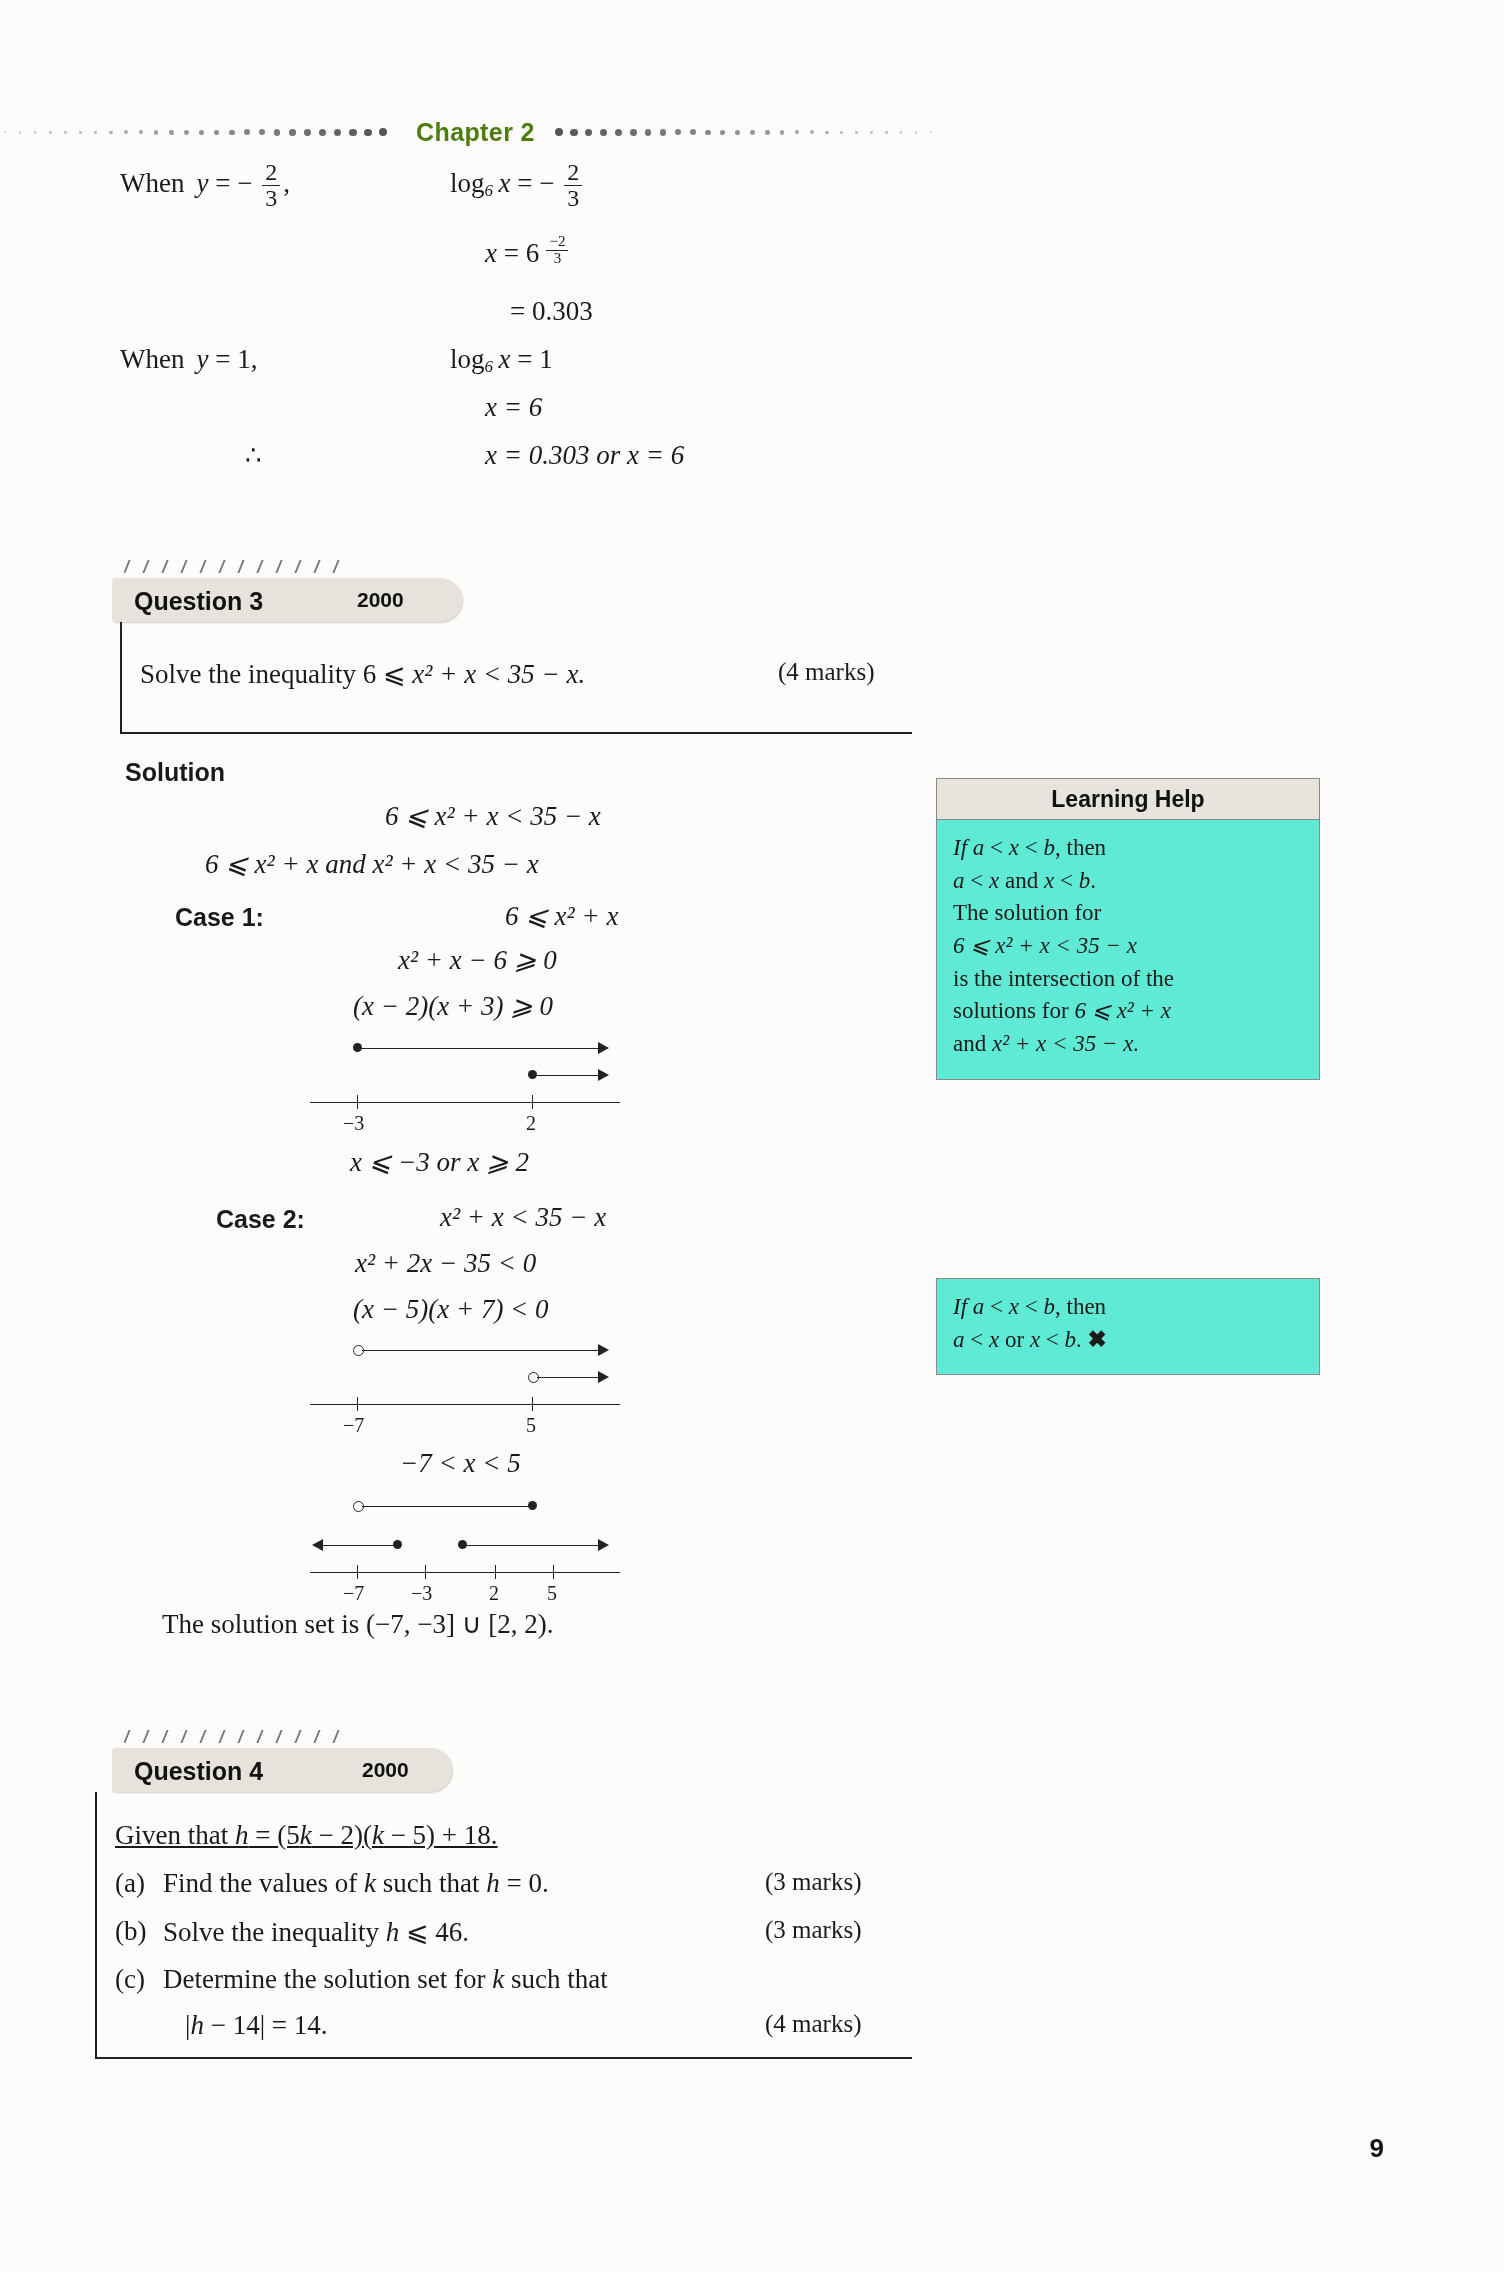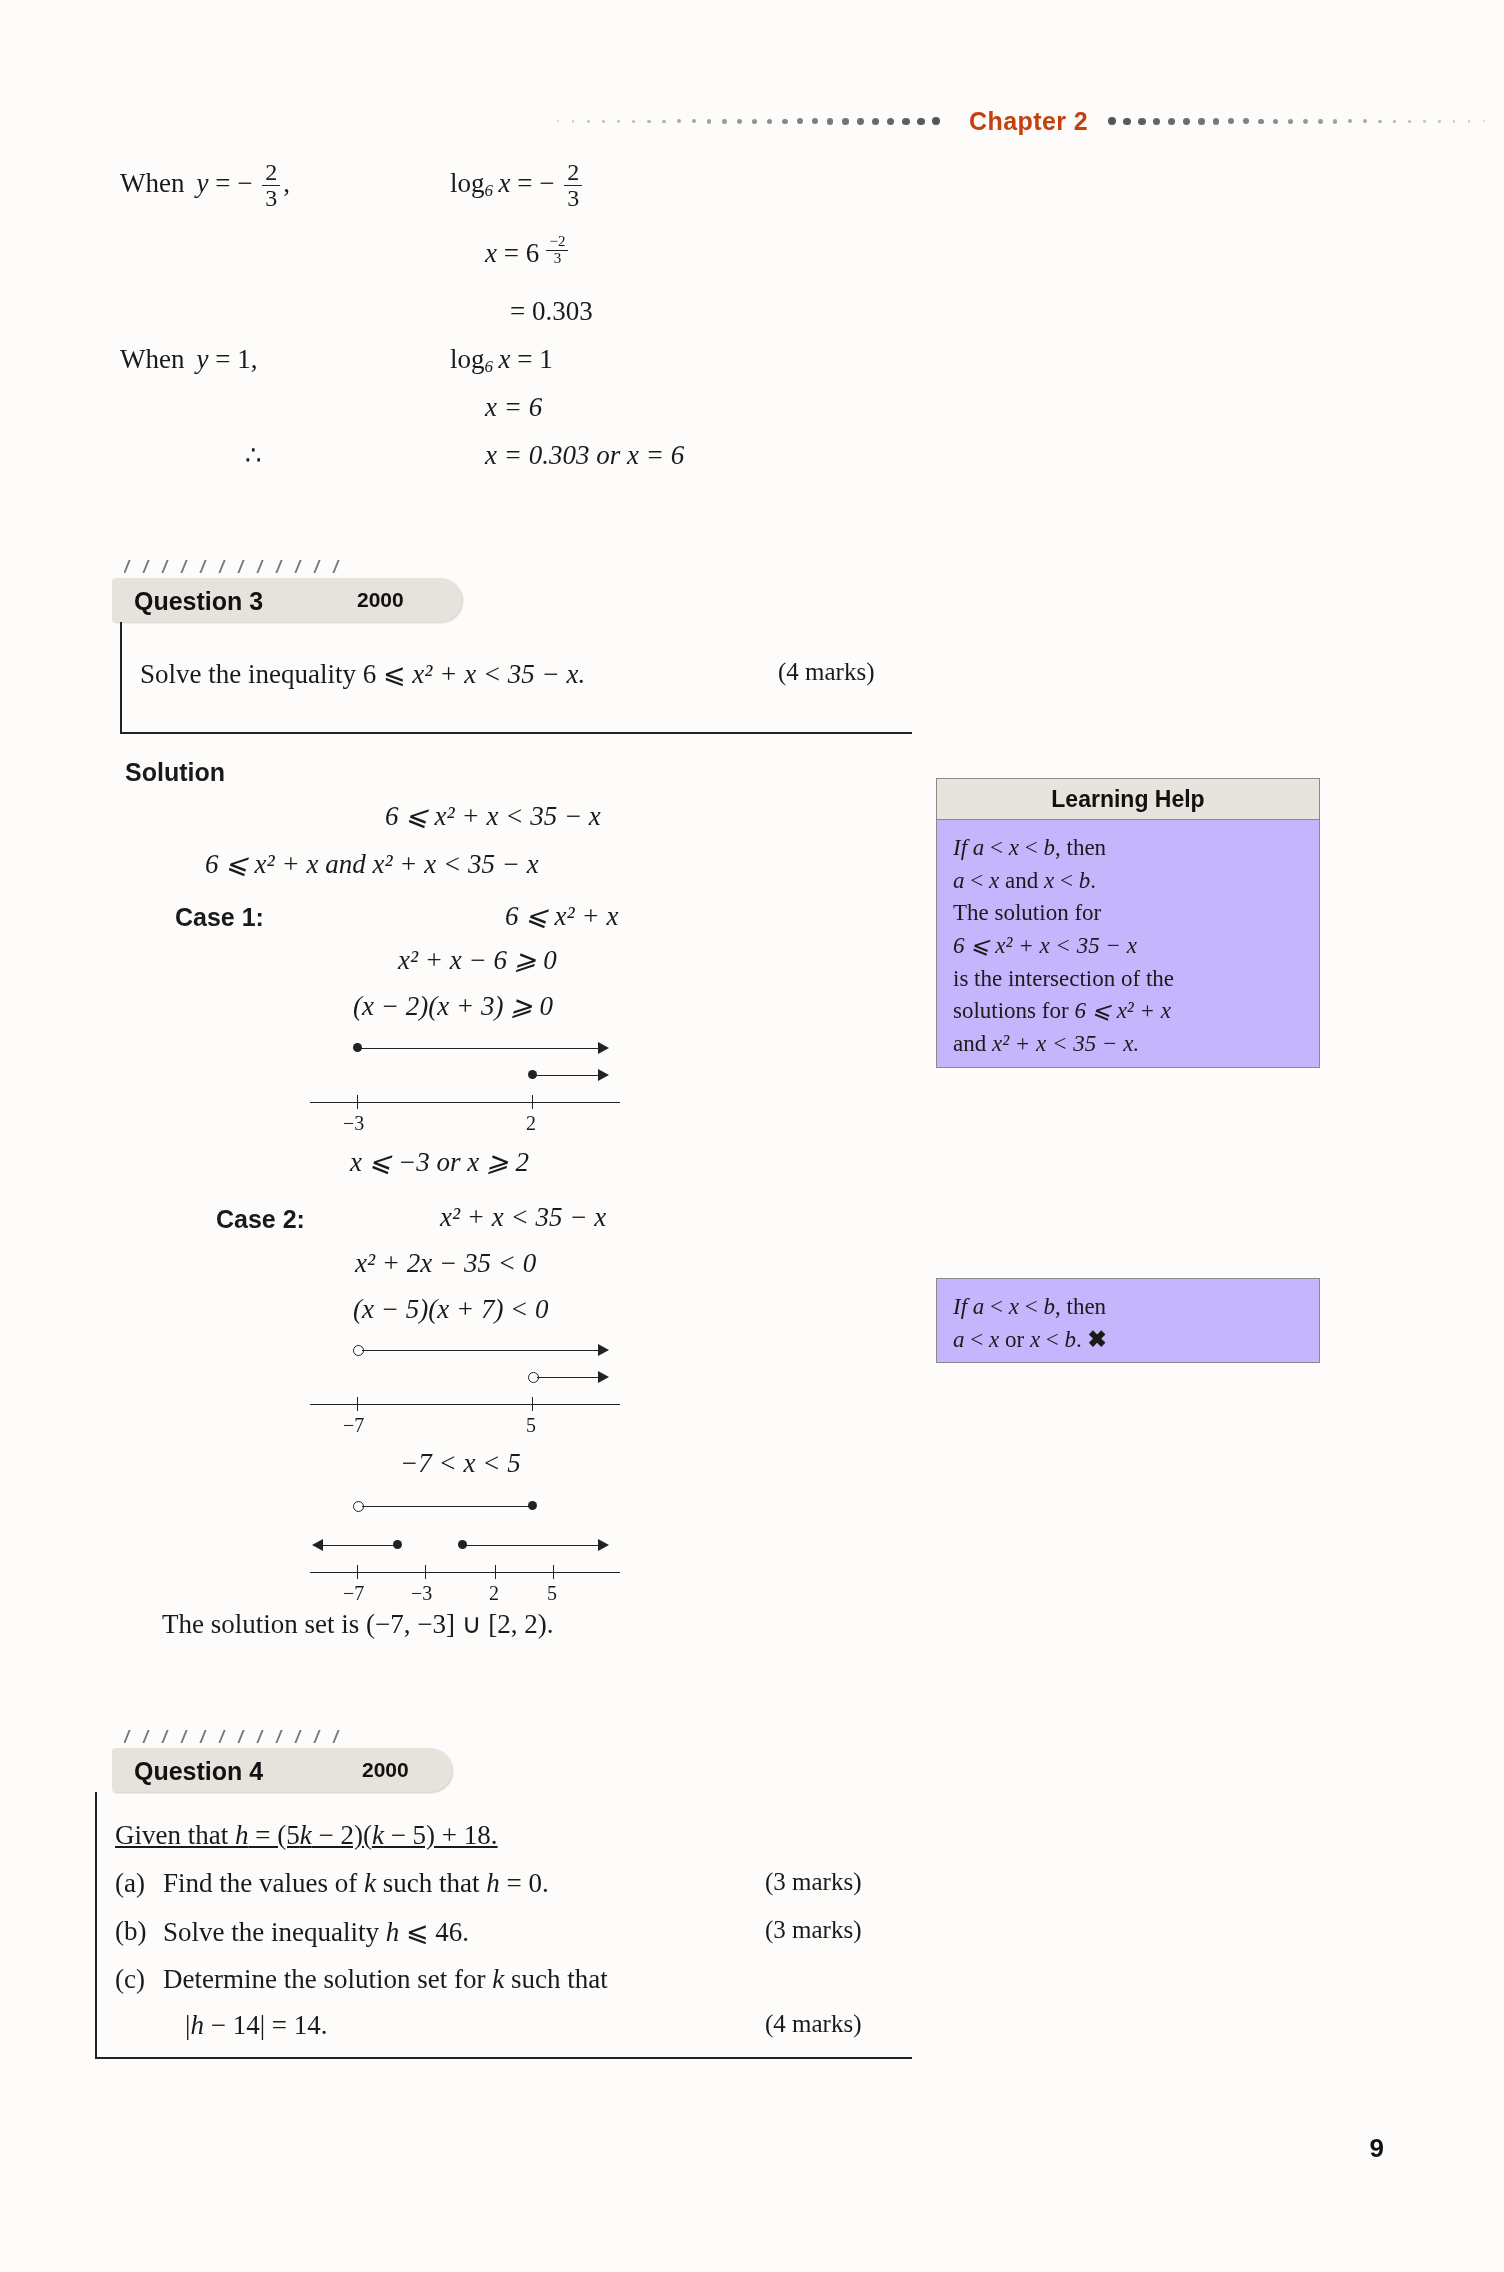--- a/index.html
+++ b/index.html
@@ -17,29 +17,29 @@
   }
   .page {
     position: absolute;
     inset: 0;
     background: #fdfcfa;
   }
 
   
   .chapter-header {
     position: absolute;
-    top: 105px;
+    top: 116px;
     left: 0;
     width: 100%;
-    text-align: right;
+    text-align: left;
     font-family: "Liberation Sans", sans-serif;
     font-weight: bold;
     font-size: 25px;
     letter-spacing: 0.4px;
-    color: #c2410c;
+    color: #4d7c0f;
   }
   .dots-left, .dots-right {
     display: inline-block;
     vertical-align: middle;
     width: 400px;
     height: 14px;
     position: relative;
     overflow: hidden;
   }
   .dots-left i, .dots-right i {
@@ -153,24 +153,24 @@
     background: #e7e4de;
     font-family:"Liberation Sans", sans-serif;
     font-weight: bold; font-size: 23px;
     display:flex; align-items:center; justify-content:center;
     border: 1px solid #8a8a8a;
     border-bottom: none;
     color:#111;
   }
   .note .note-body {
     border: 1px solid #8a8a8a;
-    padding: 12px 16px 6px 16px;
+    padding: 12px 16px 18px 16px;
     font-size: 23px;
     line-height: 1.42;
-    background: #c4b5fd;
+    background: #5eead4;
   }
   .xmark { font-weight: bold; }
 
   
   .qitem { position:absolute; font-size: 27px; }
   .qmark { position:absolute; font-size: 25px; }
 
   .pageno {
     position:absolute; right: 120px; bottom: 108px;
     font-family:"Liberation Sans", sans-serif;

